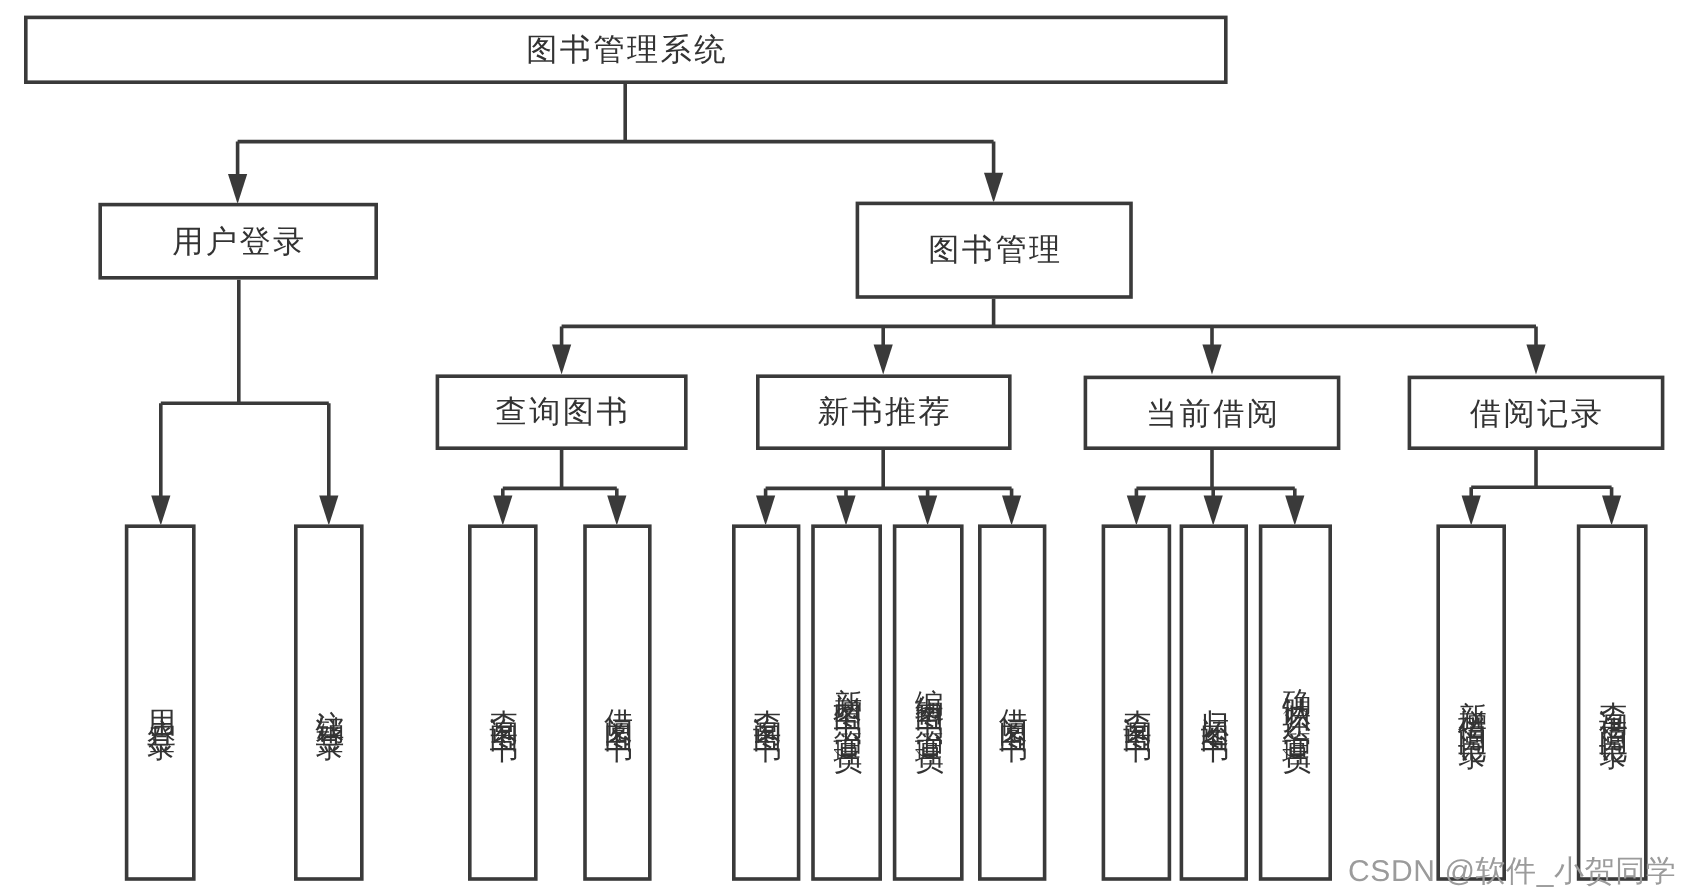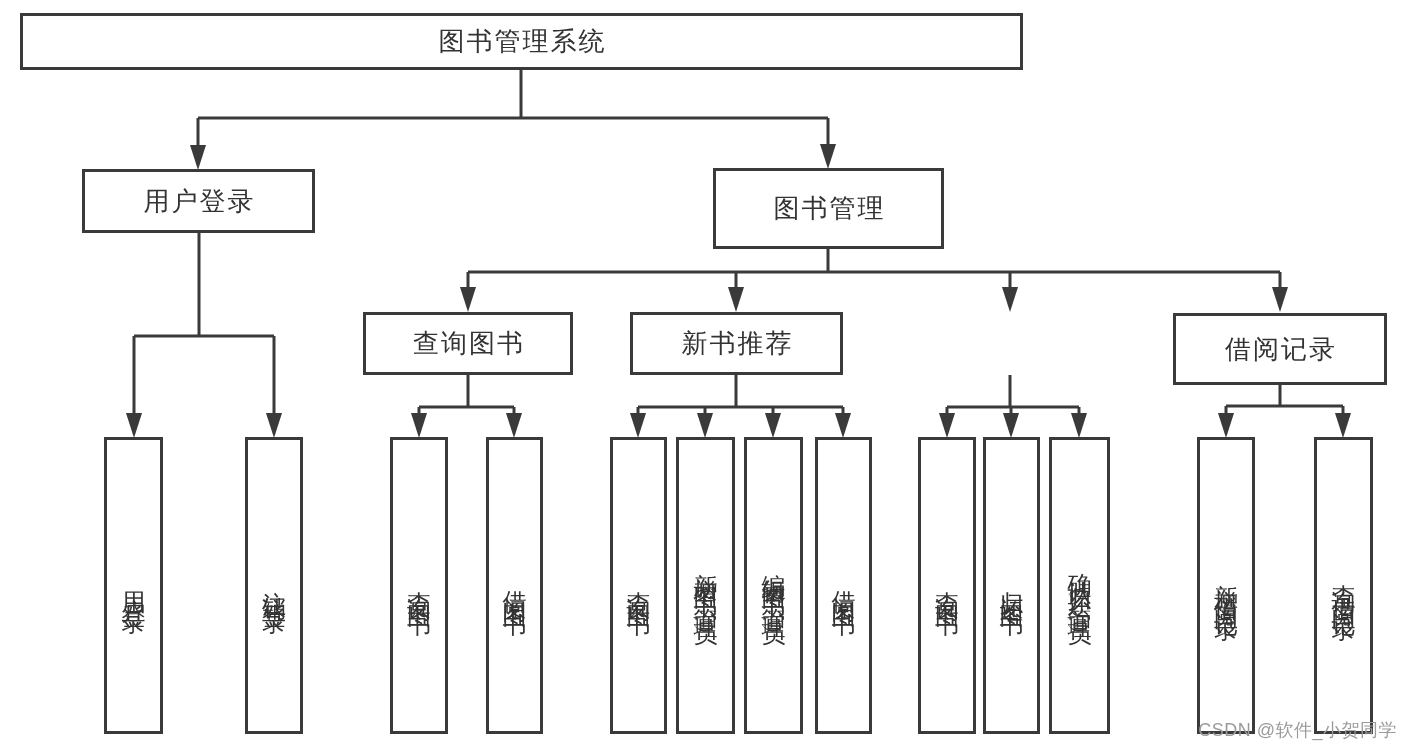--- a/index.html
+++ b/index.html
@@ -42,21 +42,21 @@
     text-orientation: mixed;
     font-size: 24px;
     letter-spacing: 7px;
     color: #333333;
     line-height: 1;
   }
   .watermark {
     position: absolute;
     right: 8px;
     bottom: 5px;
-    font-size: 18px;
+    font-size: 25px;
     color: #9b9b9b;
     letter-spacing: 0.5px;
     white-space: nowrap;
     z-index: 10;
   }
 </style>
 </head>
 <body>
 
 <div id="canvas">
@@ -111,21 +111,24 @@
   <div class="node" style="left:713px; top:168px; width:231px; height:81px">
     <span class="hlabel">图书管理</span>
   </div>
 
   <div class="node" style="left:363px; top:312px; width:210px; height:63px">
     <span class="hlabel">查询图书</span>
   </div>
   <div class="node" style="left:630px; top:312px; width:213px; height:63px">
     <span class="hlabel">新书推荐</span>
   </div>
-  <div class="node" style="left:1173px; top:313px; width:214px; height:72px">
+  <div class="node" style="left:903px; top:313px; width:214px; height:62px">
+    <span class="hlabel">当前借阅</span>
+  </div>
+  <div class="node" style="left:1173px; top:313px; width:214px; height:62px">
     <span class="hlabel">借阅记录</span>
   </div>
 
   <div class="node" style="left:104px; top:437px; width:59px; height:297px">
     <span class="vlabel">用户登录</span>
   </div>
   <div class="node" style="left:245px; top:437px; width:58px; height:297px">
     <span class="vlabel">注销登录</span>
   </div>
 

